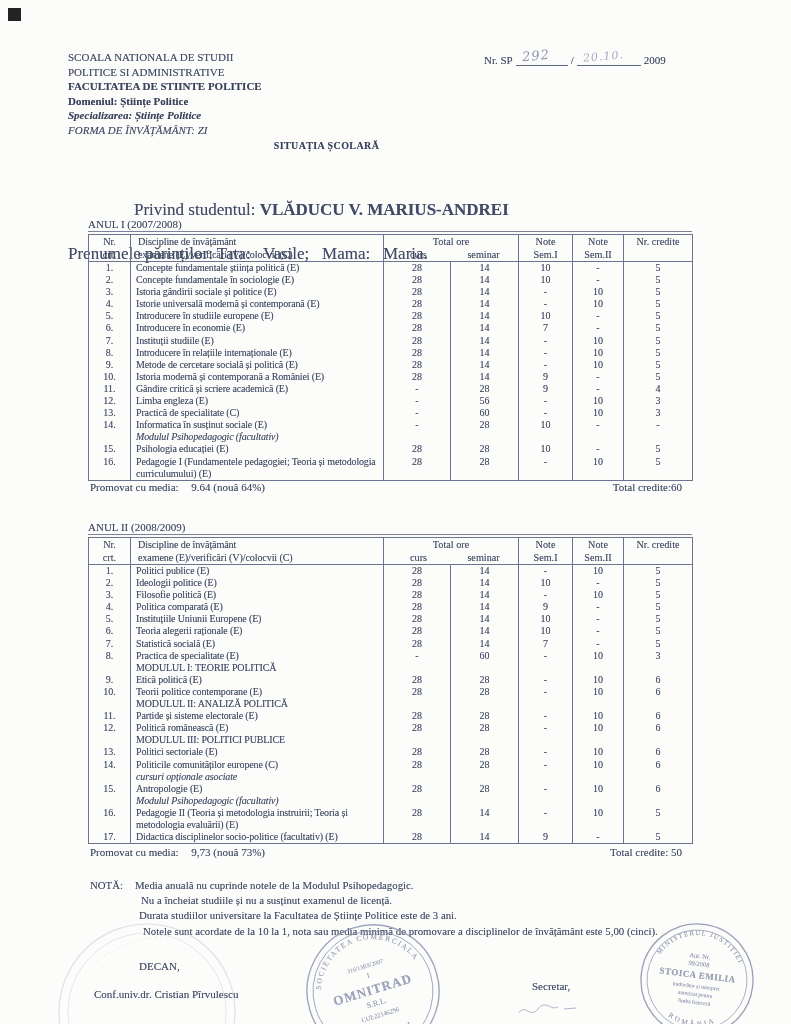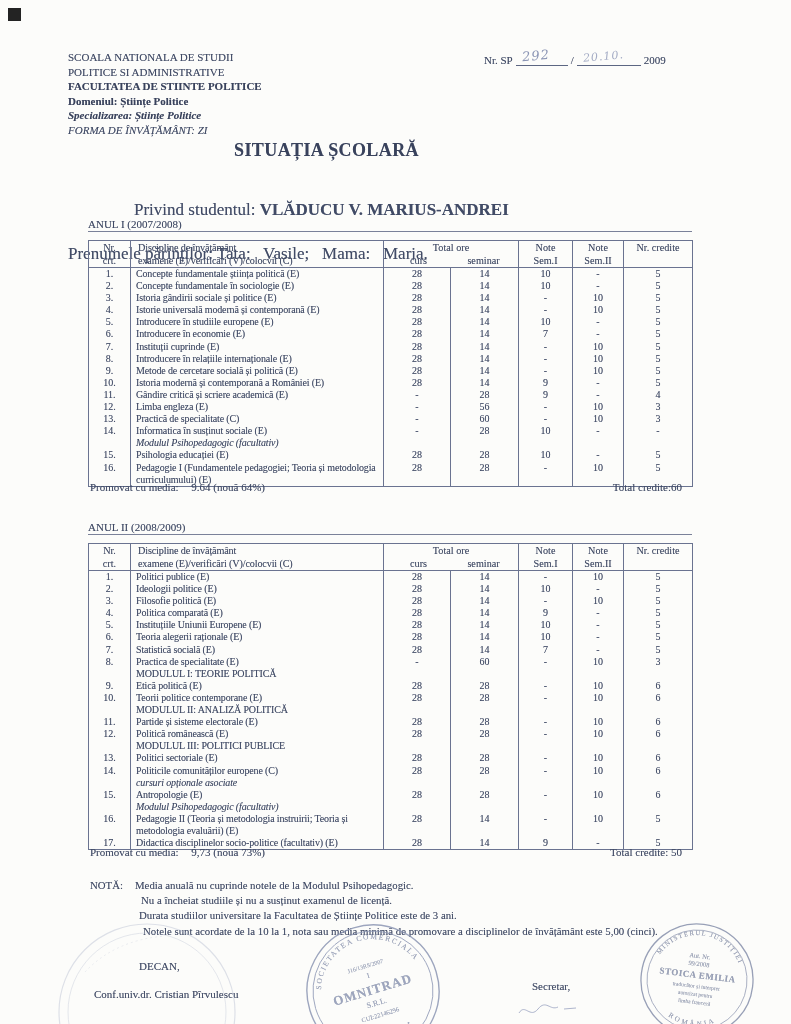--- a/index.html
+++ b/index.html
@@ -20,27 +20,27 @@
   .blank.b1{width:52px;}
   .blank.b2{width:64px;}
   .handwriting{
     position:absolute;left:6px;top:-4px;
     font-family:"DejaVu Serif",serif;font-style:italic;
     color:#8a94b4;font-size:13px;transform:rotate(-5deg);
     text-shadow:none;letter-spacing:1px;white-space:nowrap;
   }
   .blank.b2 .handwriting{color:#a3abc4;font-size:11px;top:-2px;}
   .doc-title{position:absolute;left:0;top:140px;width:653px;text-align:center;
-    font-weight:bold;font-size:18px;letter-spacing:.4px;color:#39425c;}
+    font-weight:bold;font-size:10px;letter-spacing:.4px;color:#39425c;}
   .student-block{position:absolute;left:68px;top:174px;font-size:17px;line-height:14.6px;white-space:pre-wrap;}
   .student-line.indent{padding-left:66px;}
   .table-block{position:absolute;left:88px;width:604px;}
   .tb1{top:218px;}
   .tb2{top:521px;}
-  .table-caption{font-size:11px;line-height:13px;border-bottom:1px solid #7a8199;margin-bottom:8px;width:604px;}
+  .table-caption{font-size:11px;line-height:13px;border-bottom:1px solid #7a8199;margin-bottom:2px;width:604px;}
   .doc-table{border-collapse:collapse;table-layout:fixed;width:604px;border:1px solid #6a7390;}
   .doc-table thead tr{border-bottom:1px solid #6a7390;}
   .doc-table th,.doc-table td{
     border-left:1px solid #6a7390;padding:0 2px;vertical-align:top;font-weight:normal;
   }
   .doc-table th{font-size:10.2px;line-height:13px;}
   .doc-table td{font-size:10px;line-height:12.1px;}
   .c{text-align:center;}
   .l{text-align:left;padding-left:5px !important;letter-spacing:-0.15px;}
   .name.italic{font-style:italic;}
@@ -187,21 +187,21 @@
               <td class="c">6.</td>
               <td class="l name">Introducere în economie (E)</td>
               <td class="c">28</td>
               <td class="c">14</td>
               <td class="c">7</td>
               <td class="c">-</td>
               <td class="c">5</td>
             </tr>
             <tr>
               <td class="c">7.</td>
-              <td class="l name">Instituții cuprinde (E)</td>
+              <td class="l name">Instituții studiile (E)</td>
               <td class="c">28</td>
               <td class="c">14</td>
               <td class="c">-</td>
               <td class="c">10</td>
               <td class="c">5</td>
             </tr>
             <tr>
               <td class="c">8.</td>
               <td class="l name">Introducere în relațiile internaționale (E)</td>
               <td class="c">28</td>

